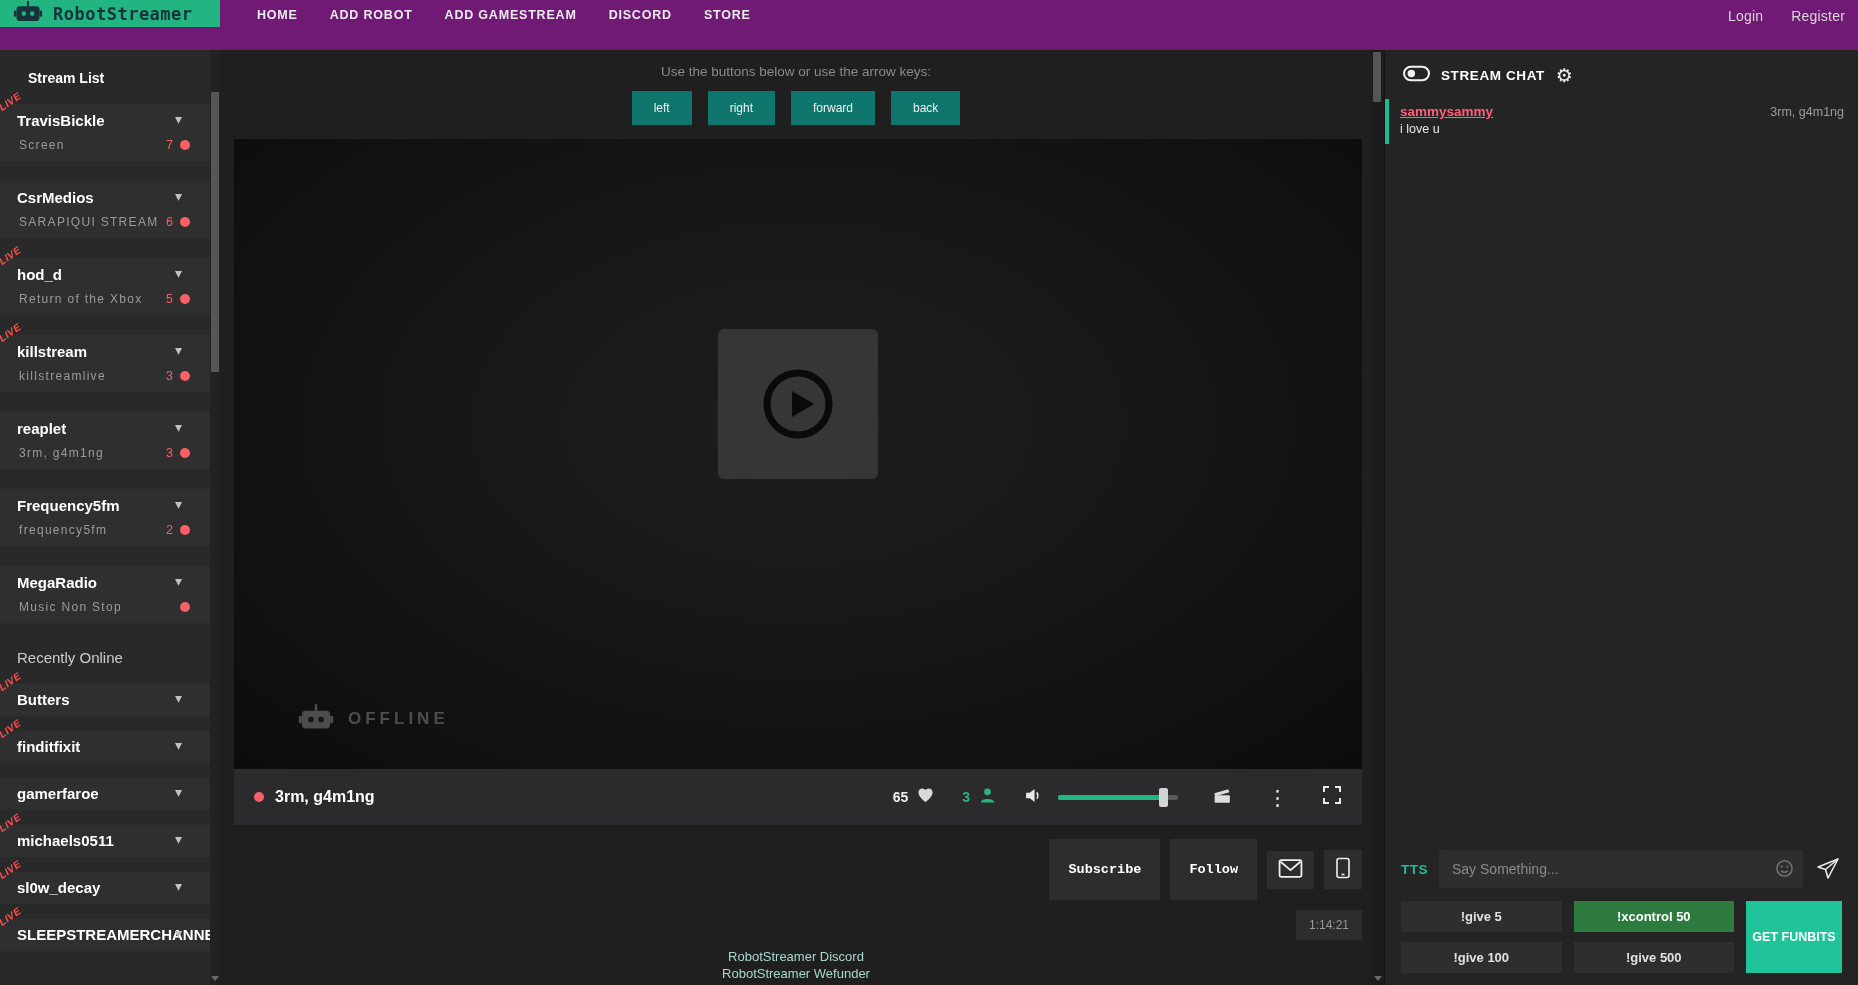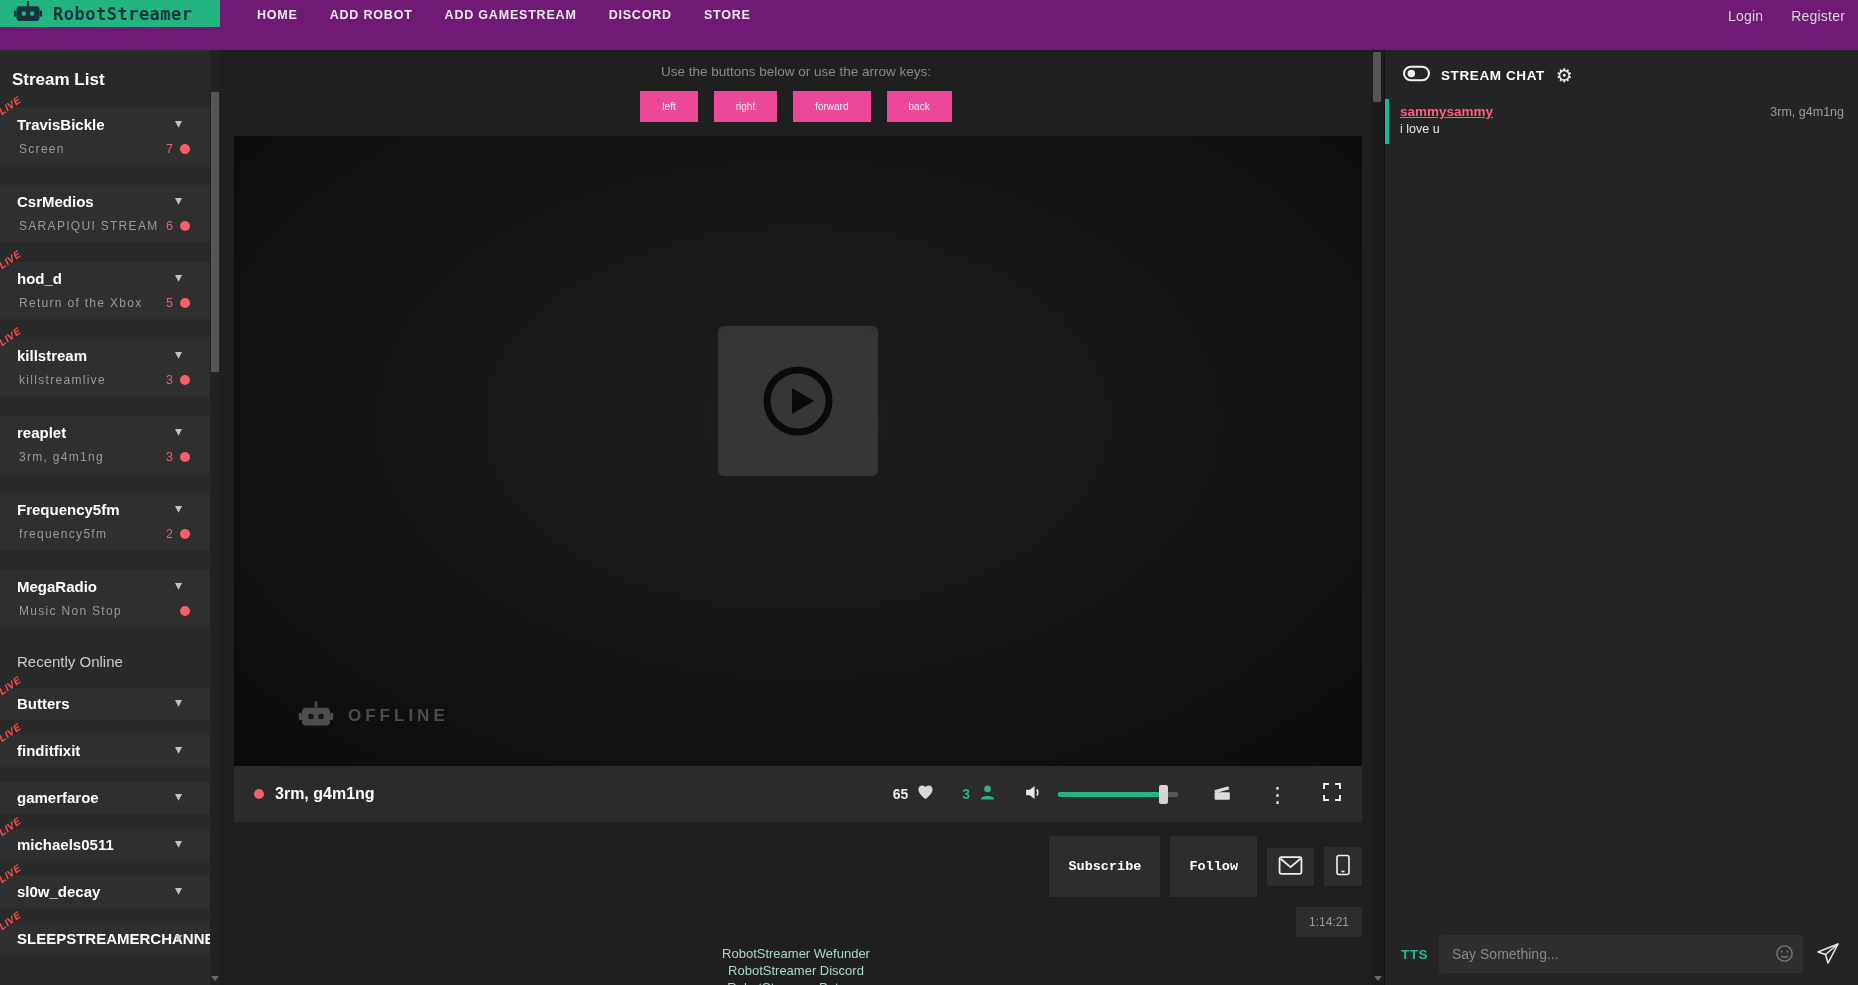--- a/index.html
+++ b/index.html
@@ -14,21 +14,21 @@
   .brand-text { font-family:"DejaVu Sans Mono", monospace; font-weight:bold; font-size:17px;
     color:#16333b; letter-spacing:.5px; white-space:nowrap; }
   .nav-items { display:flex; align-items:center; margin-left:24px; gap:6px; }
   .nav-link { color:#ececec; font-size:12.5px; font-weight:bold; letter-spacing:.8px; padding:8px 13px; }
   .nav-right { margin-left:auto; display:flex; align-items:center; gap:2px; padding-right:0; }
   .nav-right .nav-link { font-weight:normal; color:#d8d8d8; font-size:14px; letter-spacing:.2px; }
 
   
   .sidebar { position:fixed; top:50px; left:0; width:220px; height:935px; background:#292929;
     overflow:hidden; padding-top:14px; }
-  .sidebar-title { color:#fff; font-size:17px; font-weight:bold; padding:6px 12px 18px; }
+  .sidebar-title { color:#fff; font-size:14px; font-weight:bold; padding:6px 28px 18px; }
   .stream-group { position:relative; background:#2f2f2f; margin-bottom:20px; padding:5px 0 7px; }
   .channel-row { position:relative; display:flex; align-items:center; padding:3px 40px 3px 17px; }
   .channel-name { color:#ffffff; font-size:15px; font-weight:bold; white-space:nowrap; overflow:hidden; }
   .chevron { position:absolute; right:38px; top:2px; color:#c2c2c2; font-size:14px; }
   .stream-row { display:flex; align-items:center; padding:6px 30px 2px 19px; }
   .stream-title { flex:1; color:#9b9b9b; font-size:12px; letter-spacing:1.3px; white-space:nowrap; overflow:hidden; }
   .stream-count { color:#f0606c; font-size:12.5px; margin:0 7px 0 4px; }
   .live-dot { width:10px; height:10px; border-radius:50%; background:#f85f66; flex:none; }
   .live-badge { position:absolute; left:0px; top:-1px; transform:rotate(-35deg); transform-origin:left center;
     color:#ff4d4d; font-size:10px; font-weight:bold; font-style:italic; letter-spacing:.5px; pointer-events:none; }
@@ -39,21 +39,21 @@
   .vscroll { position:absolute; top:0; right:0; width:10px; height:100%; background:#222222; }
   .sidebar .vscroll { top:0; height:935px; }
   .scroll-thumb { position:absolute; left:1px; width:8px; background:#565656; border-radius:1px; }
   .scroll-arrow-down { position:absolute; bottom:4px; left:50%; transform:translateX(-50%); width:0; height:0;
     border-left:4px solid transparent; border-right:4px solid transparent; border-top:5px solid #6a6a6a; }
 
   
   .main { position:fixed; top:50px; left:220px; width:1152px; height:935px; background:#1f1f20; overflow:hidden; }
   .instructions { text-align:center; color:#8b8b8b; font-size:13.5px; padding-top:14px; }
   .ctrl-row { display:flex; justify-content:center; gap:16px; margin-top:12px; }
-  .ctrl-btn { background:#ec4899; border:none; color:#f0f0f0; font-size:10px; padding:10px 22px;
+  .ctrl-btn { background:#0f766e; border:none; color:#f0f0f0; font-size:12px; padding:10px 22px;
     font-family:inherit; }
   .video { position:relative; margin:14px 10px 0 14px; height:630px;
     background:radial-gradient(ellipse at 50% 45%, #1e1e1e 0%, #151515 55%, #0c0c0c 100%); }
   .play-box { position:absolute; left:50%; top:42%; transform:translate(-50%,-50%);
     width:160px; height:150px; border-radius:6px; background:rgba(130,130,130,0.25);
     display:flex; align-items:center; justify-content:center; }
   .offline-wrap { position:absolute; left:64px; bottom:34px; display:flex; align-items:center; gap:14px; }
   .offline-text { color:#4d4d4d; font-size:17px; font-weight:bold; letter-spacing:4px; }
 
   .playerbar { margin:0 10px 0 14px; height:56px; background:#2b2b2d; display:flex; align-items:center;
@@ -375,22 +375,22 @@
         </svg>
       </span>
     </button>
   </div>
 
   <div class="timestamp-row">
     <span class="timestamp" data-interactable="false">1:14:21</span>
   </div>
 
   <div class="footer" data-interactable="false">
+    <a data-interactable="true">RobotStreamer Discord</a>
     <a data-interactable="true">RobotStreamer Wefunder</a>
-    <a data-interactable="true">RobotStreamer Discord</a>
     <a data-interactable="true">RobotStreamer Patreon</a>
   </div>
 </main>
 
 <div class="main-scroll" data-interactable="true">
   <div class="scroll-thumb" style="top:2px;height:50px;" data-interactable="true"></div>
   <div class="scroll-arrow-down" data-interactable="true"></div>
 </div>
 
 <aside class="chat" data-interactable="false">
@@ -430,14 +430,23 @@
         </button>
       </div>
       <button class="send-btn" data-interactable="true">
         <svg viewBox="0 0 24 24" width="24" height="24" fill="none" stroke="#e8e8e8" stroke-width="1.6" stroke-linejoin="round">
           <path d="M22 2 L2 10 L9.5 12.5 L12 21 L22 2 Z"></path>
           <path d="M22 2 L9.5 12.5"></path>
         </svg>
       </button>
     </div>
 
+    <div class="quick-area">
+      <div class="quick-grid" data-interactable="false">
+        <button class="quick-btn" data-interactable="true">!give 5</button>
+        <button class="quick-btn green" data-interactable="true">!xcontrol 50</button>
+        <button class="quick-btn" data-interactable="true">!give 100</button>
+        <button class="quick-btn" data-interactable="true">!give 500</button>
+      </div>
+      <button class="funbits-btn" data-interactable="true">GET FUNBITS</button>
+    </div>
   </div>
 </aside>
 
 </body></html>

